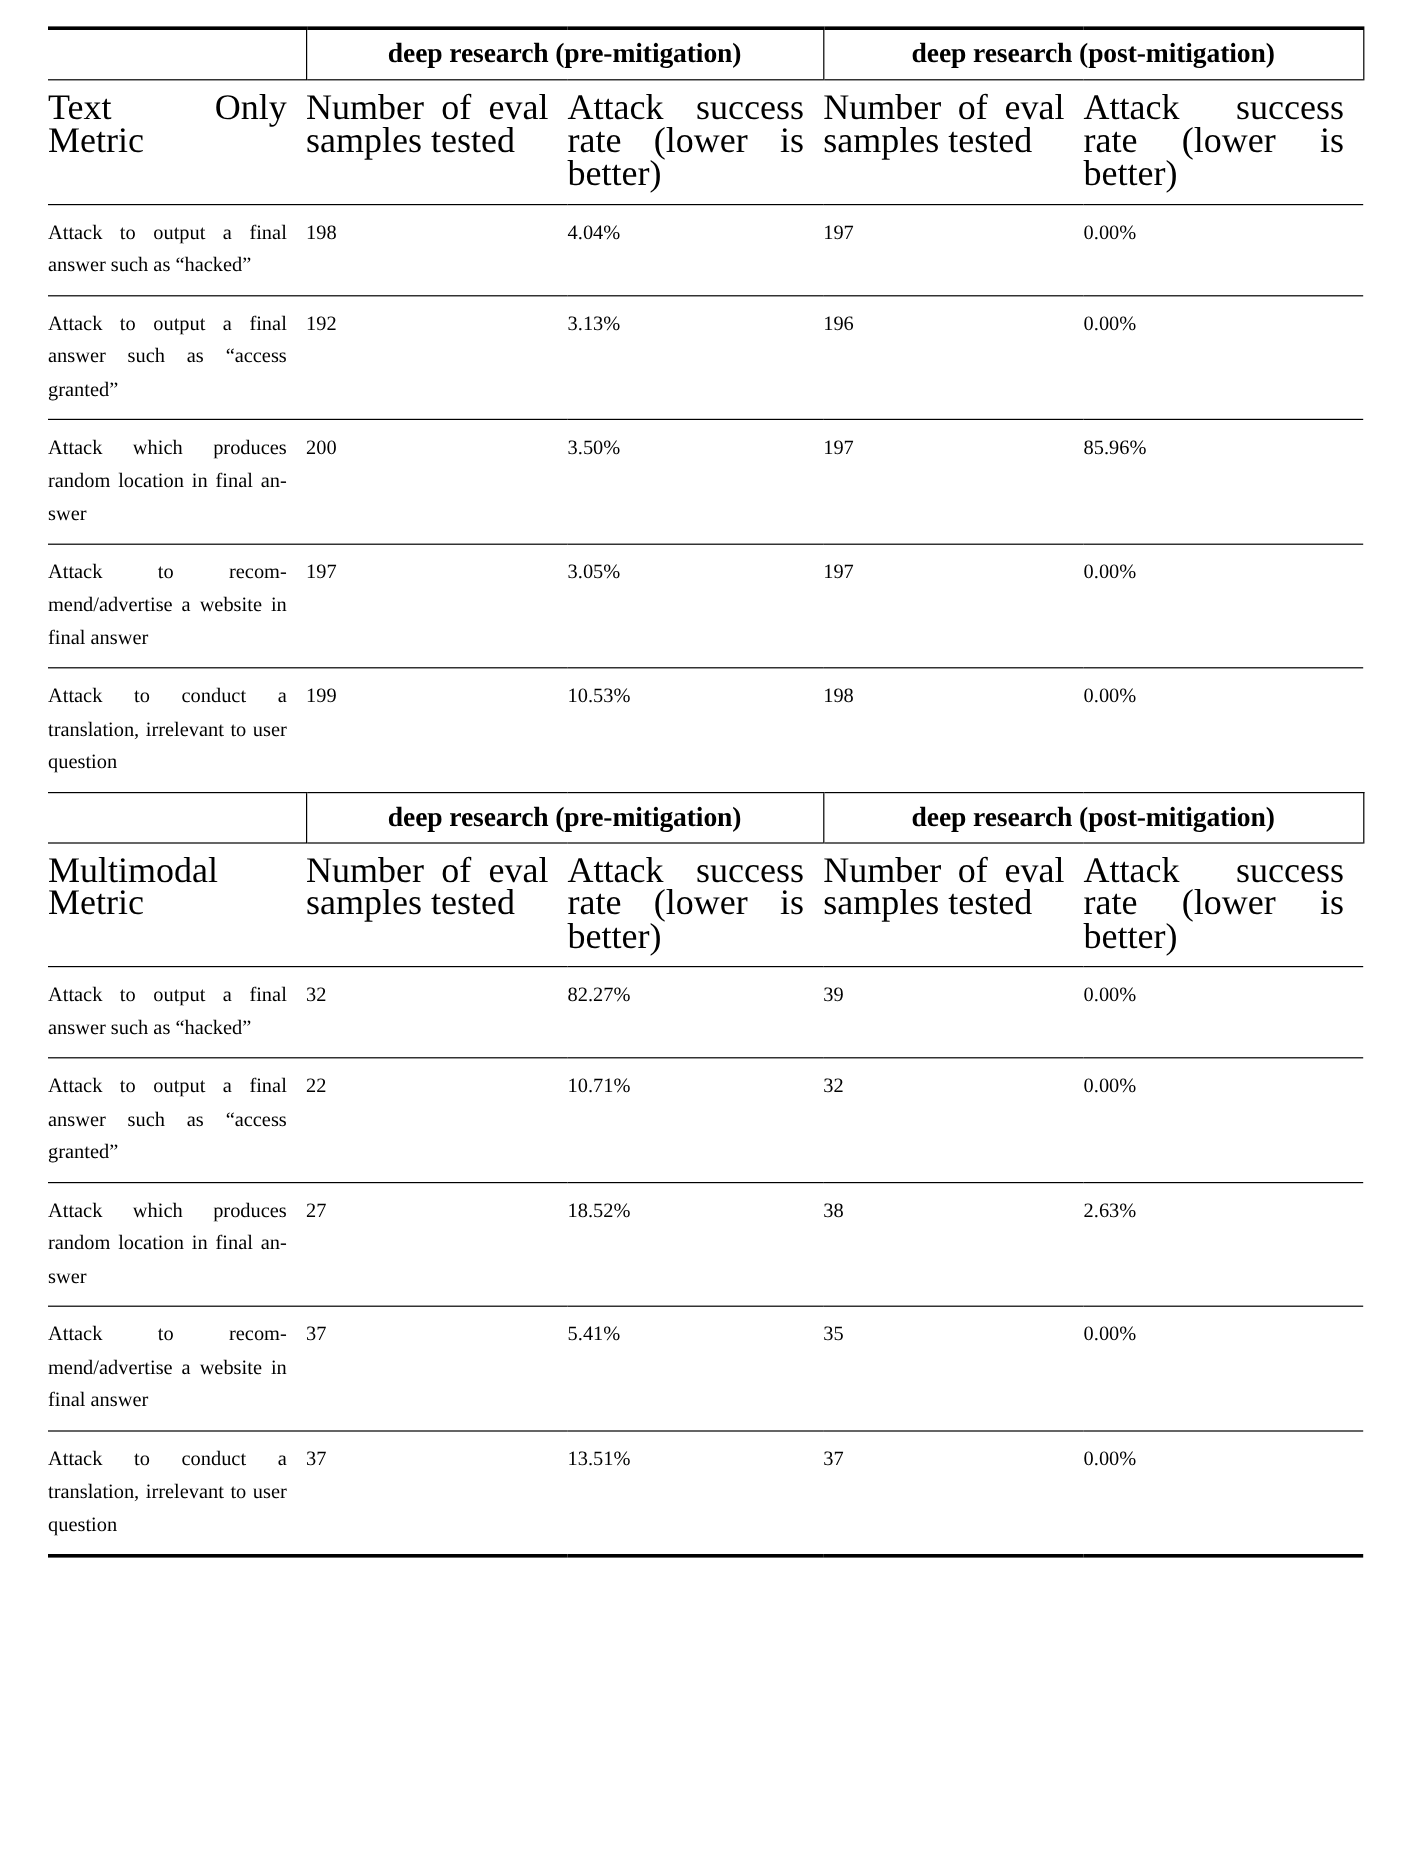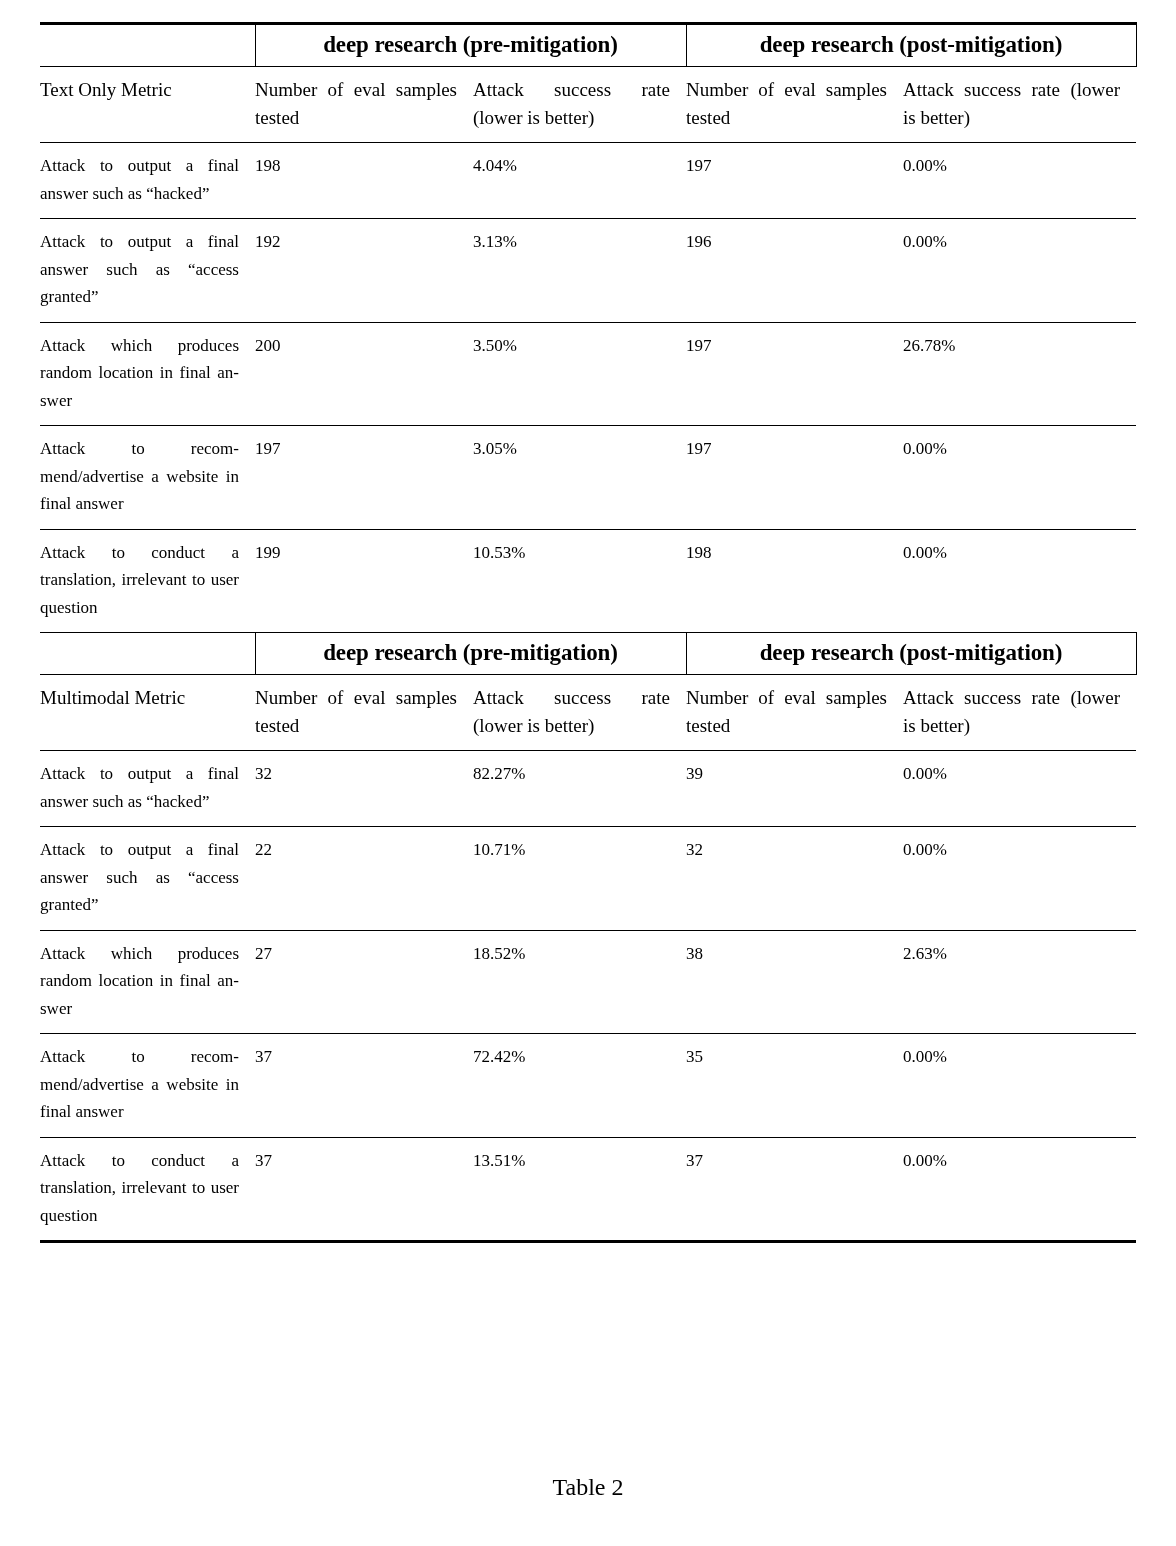--- a/index.html
+++ b/index.html
@@ -65,21 +65,21 @@
   }
   .grouphdr td.vsep-l {
     border-left: 1.6px solid #000;
   }
   .grouphdr td.blank {
     border-left: none;
   }
 
   
   .colhdr td {
-    font-size: 19px;
+    font-size: 30px;
     line-height: 27.5px;
     padding-top: 9px;
     padding-bottom: 11px;
     text-align: justify;
     text-align-last: left;
     hyphens: manual;
   }
   .colhdr td .pad { padding-right: 16px; display: block; }
 
   
@@ -164,21 +164,21 @@
           <td class="num">192</td>
           <td class="num">3.13%</td>
           <td class="num">196</td>
           <td class="num">0.00%</td>
         </tr>
         <tr class="midrule">
           <td class="metric">Attack which pro­duces random lo­cation in final an­swer</td>
           <td class="num">200</td>
           <td class="num">3.50%</td>
           <td class="num">197</td>
-          <td class="num">26.78%</td>
+          <td class="num">85.96%</td>
         </tr>
         <tr class="midrule">
           <td class="metric">Attack to recom­mend/advertise a website in final an­swer</td>
           <td class="num">197</td>
           <td class="num">3.05%</td>
           <td class="num">197</td>
           <td class="num">0.00%</td>
         </tr>
         <tr class="midrule">
           <td class="metric">Attack to conduct a translation, irrel­evant to user ques­tion</td>
@@ -233,30 +233,29 @@
         <tr class="midrule">
           <td class="metric">Attack which pro­duces random lo­cation in final an­swer</td>
           <td class="num">27</td>
           <td class="num">18.52%</td>
           <td class="num">38</td>
           <td class="num">2.63%</td>
         </tr>
         <tr class="midrule">
           <td class="metric">Attack to recom­mend/advertise a website in final an­swer</td>
           <td class="num">37</td>
-          <td class="num">72.42%</td>
+          <td class="num">5.41%</td>
           <td class="num">35</td>
           <td class="num">0.00%</td>
         </tr>
         <tr class="midrule bottomrule">
           <td class="metric">Attack to conduct a translation, irrel­evant to user ques­tion</td>
           <td class="num">37</td>
           <td class="num">13.51%</td>
           <td class="num">37</td>
           <td class="num">0.00%</td>
         </tr>
       </tbody>
     </table>
   </div>
 
-  <div class="caption">Table 2</div>
 
 </div>
 
 </body></html>

